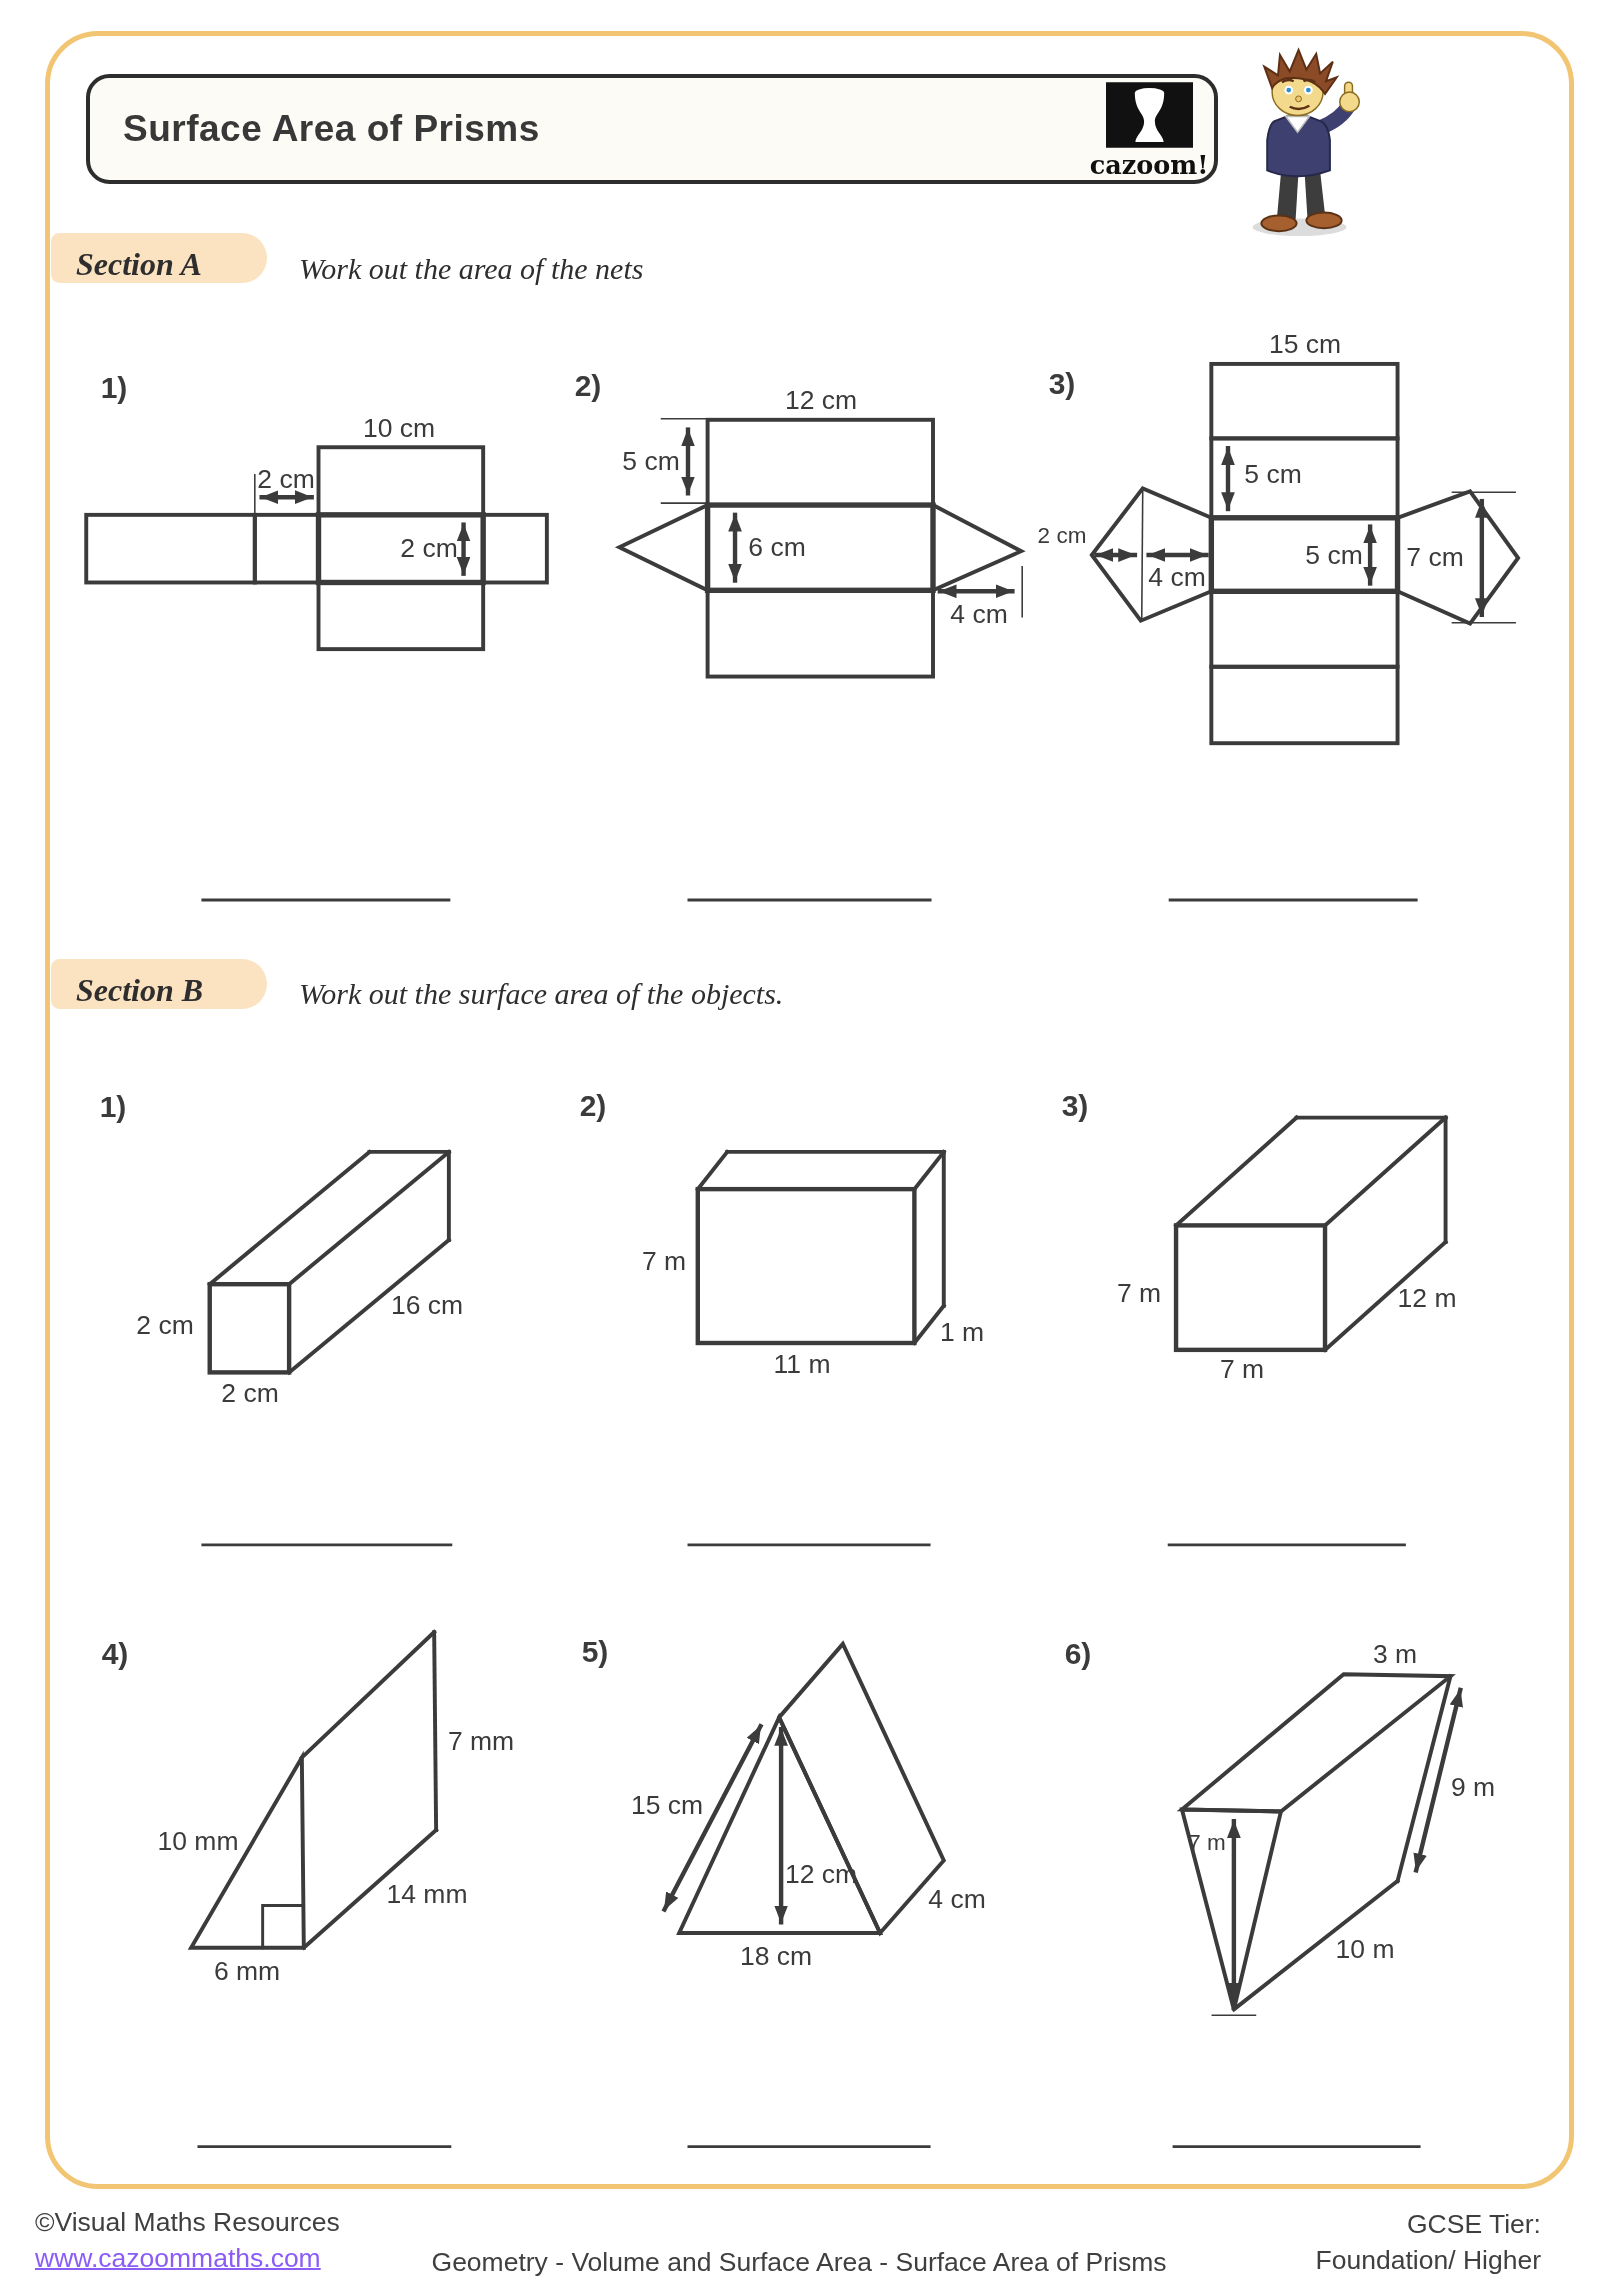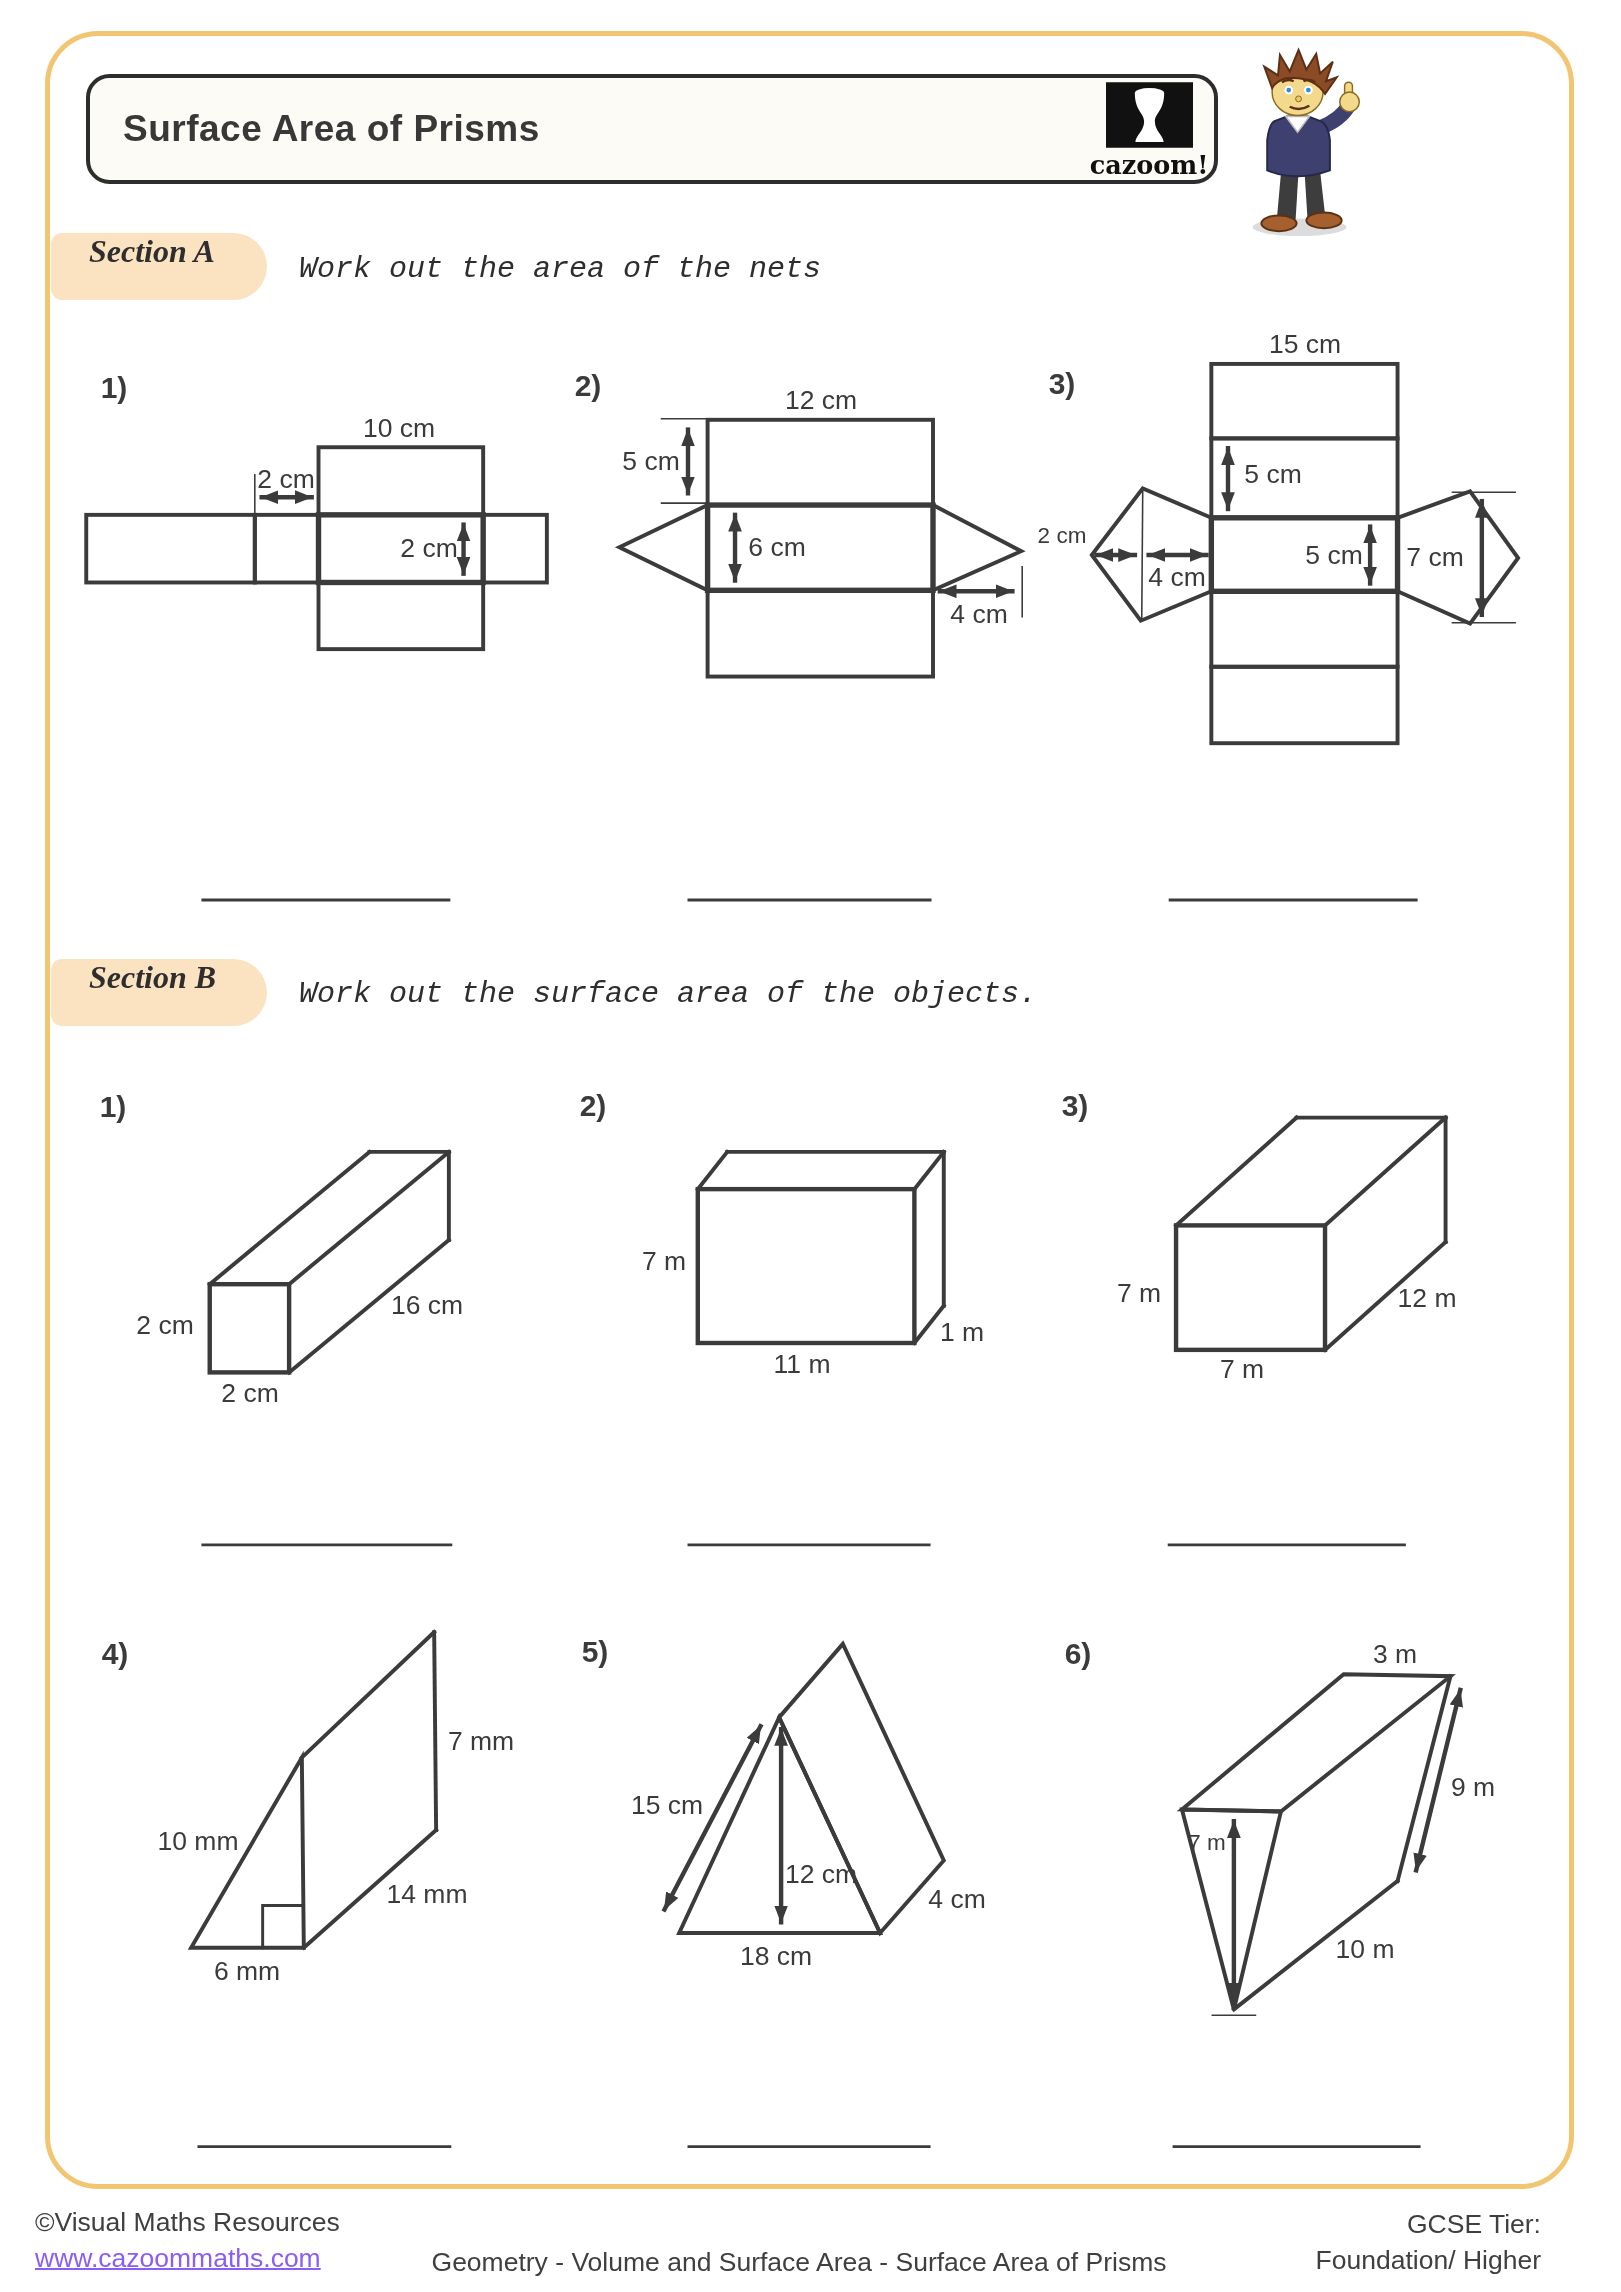--- a/index.html
+++ b/index.html
@@ -17,33 +17,33 @@
     box-sizing:border-box;display:flex;align-items:center;
   }
   .title{margin-left:33px;font-size:37px;font-weight:bold;letter-spacing:0.5px;color:#383838;}
   .logo-box{position:absolute;left:1106px;top:82px;width:87px;height:66px;}
   .logo-text{
     position:absolute;left:1149px;top:165px;transform:translate(-50%,-50%);
     font-family:"DejaVu Serif",serif;font-weight:bold;font-size:25.5px;color:#101010;
   }
   .mascot{position:absolute;left:1223px;top:45px;width:157px;height:194px;}
   .pill{
-    position:absolute;left:51px;width:216px;height:67px;background:#fbe2c0;
+    position:absolute;left:51px;width:216px;height:50px;background:#fbe2c0;
     border-radius:11.8px 35px 35px 11.8px;box-sizing:border-box;
-    display:flex;align-items:flex-start;padding-left:38px;
+    display:flex;align-items:flex-end;padding-left:25px;
   }
   .pill-a{top:233px;}
   .pill-b{top:959px;}
   .section-label{
     font-family:"Liberation Serif",serif;font-style:italic;font-weight:bold;
     font-size:32px;color:#2e2e2e;white-space:nowrap;
   }
   .instruction{
     position:absolute;left:299px;transform:translateY(-50%);
-    font-family:Liberation Mono, monospace;font-style:italic;font-size:30px;color:#2e2e2e;
+    font-family:Liberation Serif, serif;font-style:italic;font-size:30px;color:#2e2e2e;
     white-space:nowrap;
   }
   .instr-a{top:269px;}
   .instr-b{top:994px;}
   #art{position:absolute;left:0;top:0;}
   .dim{
     position:absolute;transform:translate(-50%,-50%);
     font-size:26.5px;color:#3b3b3b;white-space:nowrap;
   }
   .dim.small{font-size:22.5px;}

